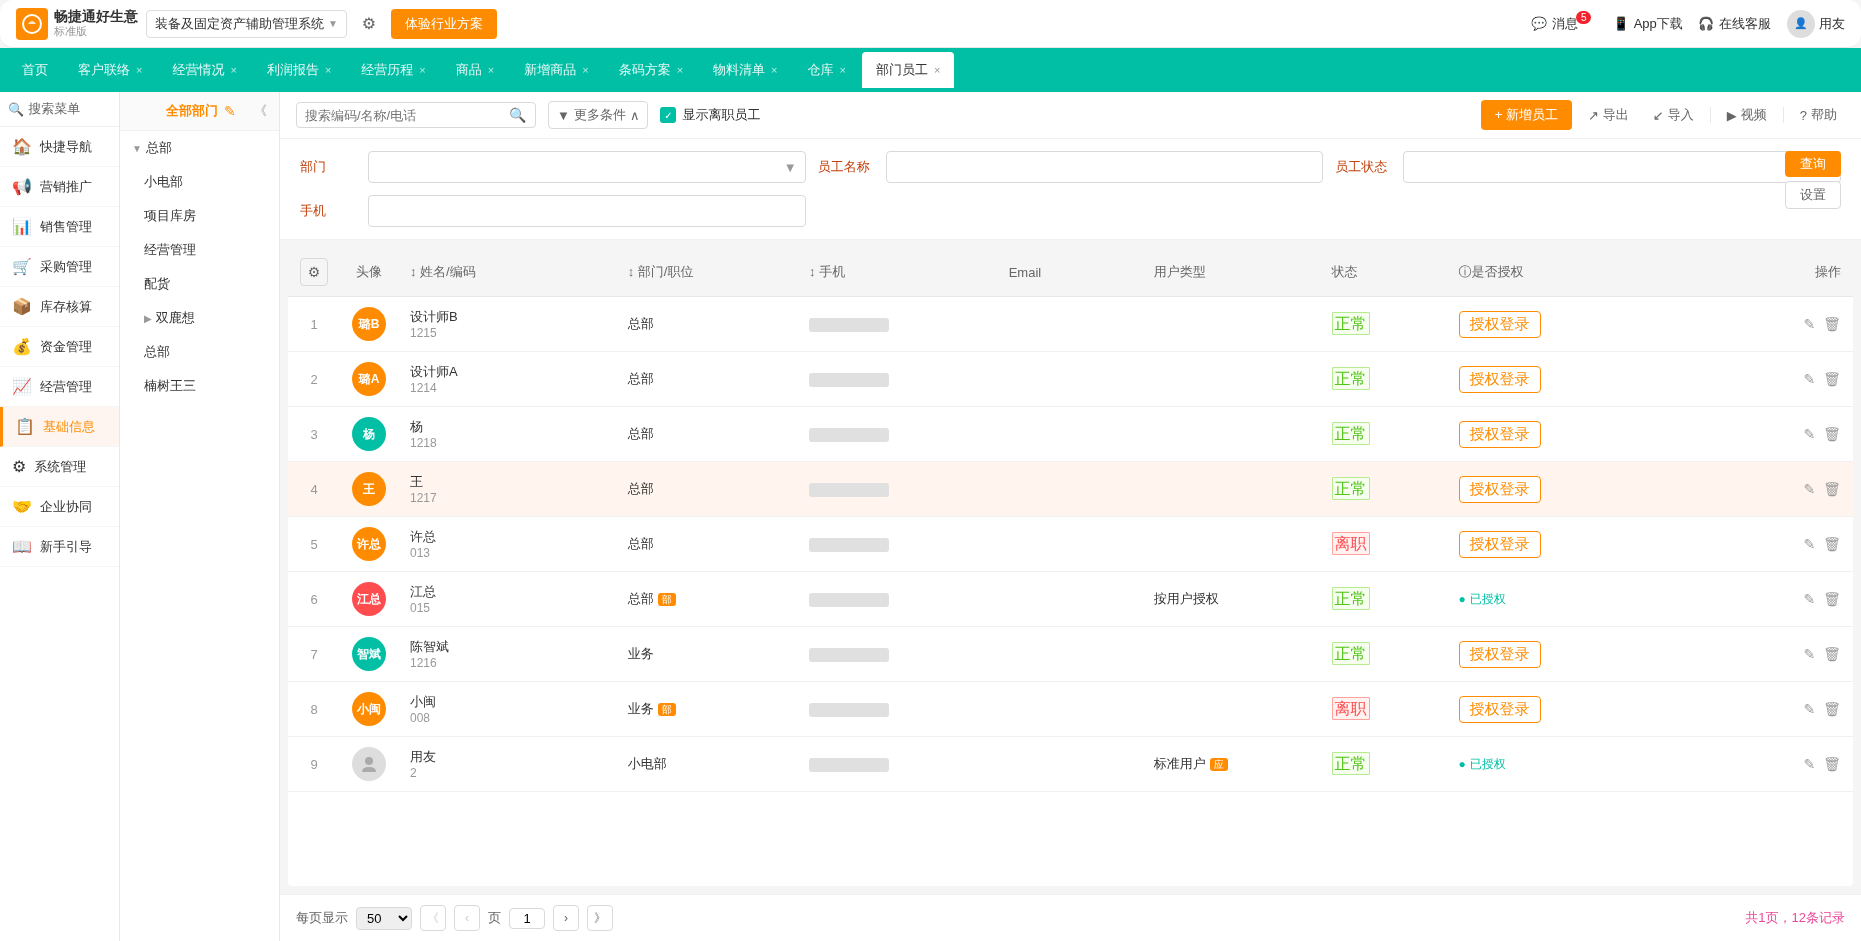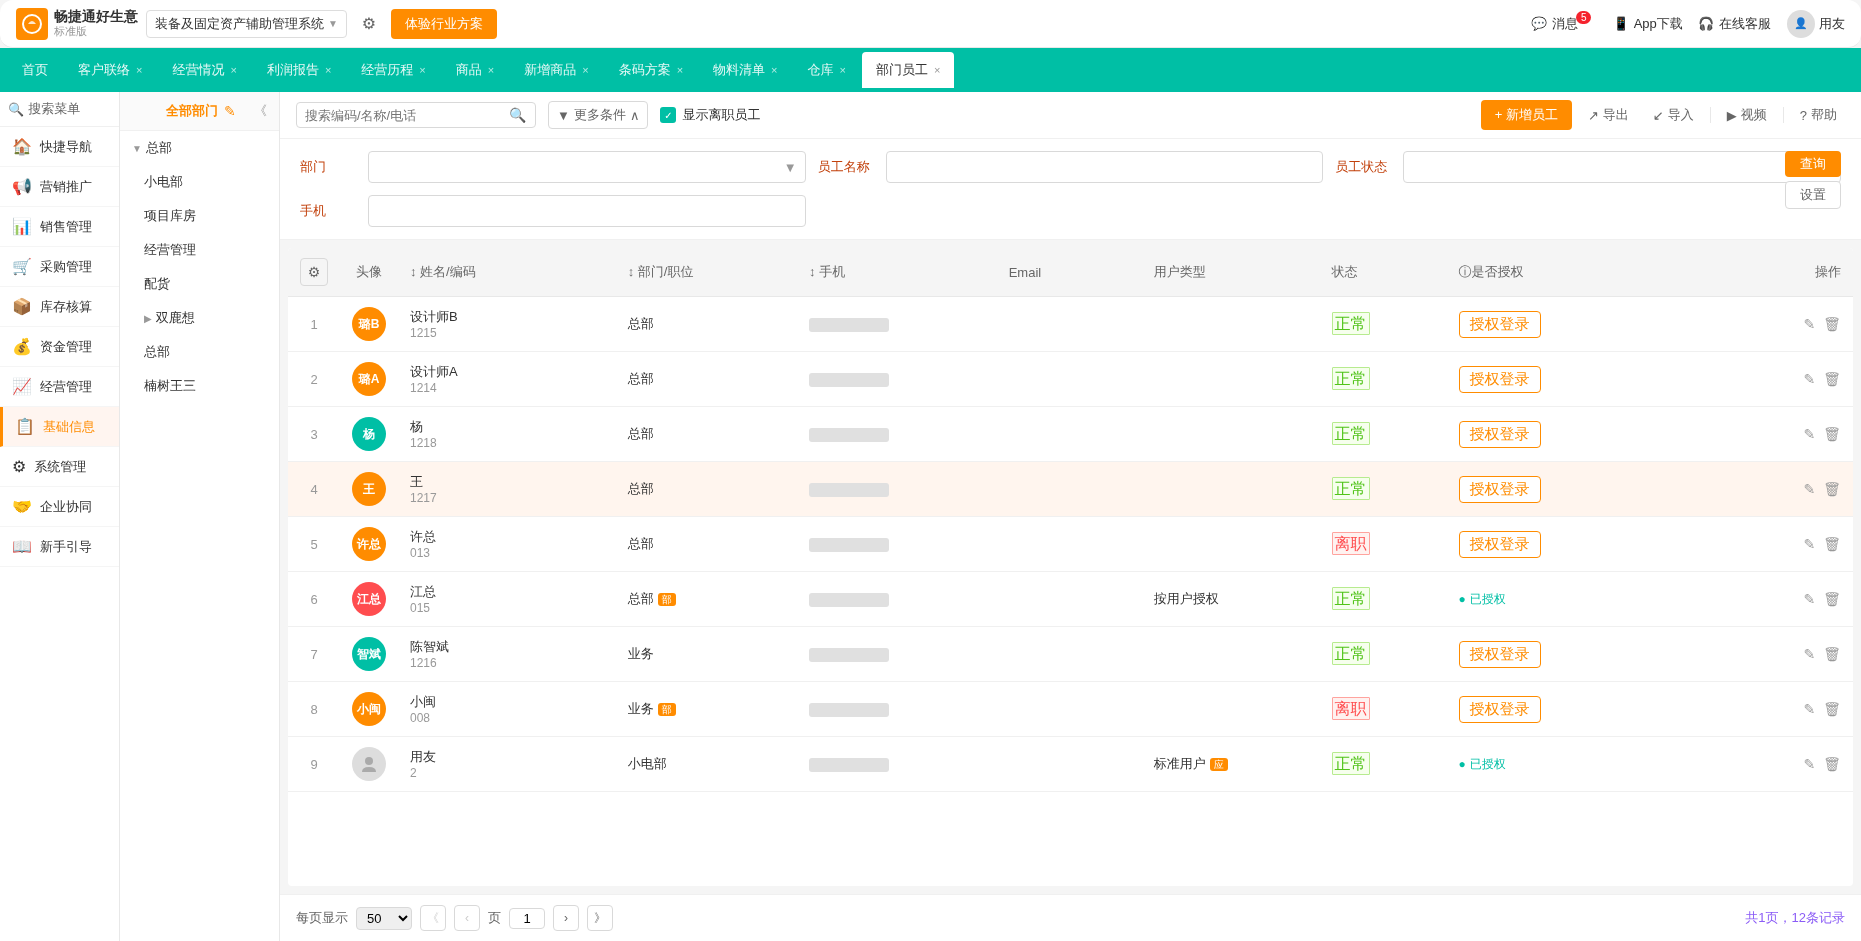--- a/index.html
+++ b/index.html
@@ -378,21 +378,21 @@
     }
     .page-btn.disabled { color: #ccc; cursor: not-allowed; }
     .current-page {
       border: 1px solid #d9d9d9;
       border-radius: 4px;
       padding: 2px 6px;
       font-size: 13px;
       width: 36px;
       text-align: center;
     }
-    .pagination .total { margin-left: auto; color: #8b5cf6; }
+    .pagination .total { margin-left: auto; color: #ec4899; }
 
     .phone-blur {
       display: inline-block;
       width: 80px;
       height: 14px;
       background: #e0e0e0;
       border-radius: 3px;
       vertical-align: middle;
     }
     .settings-gear {

